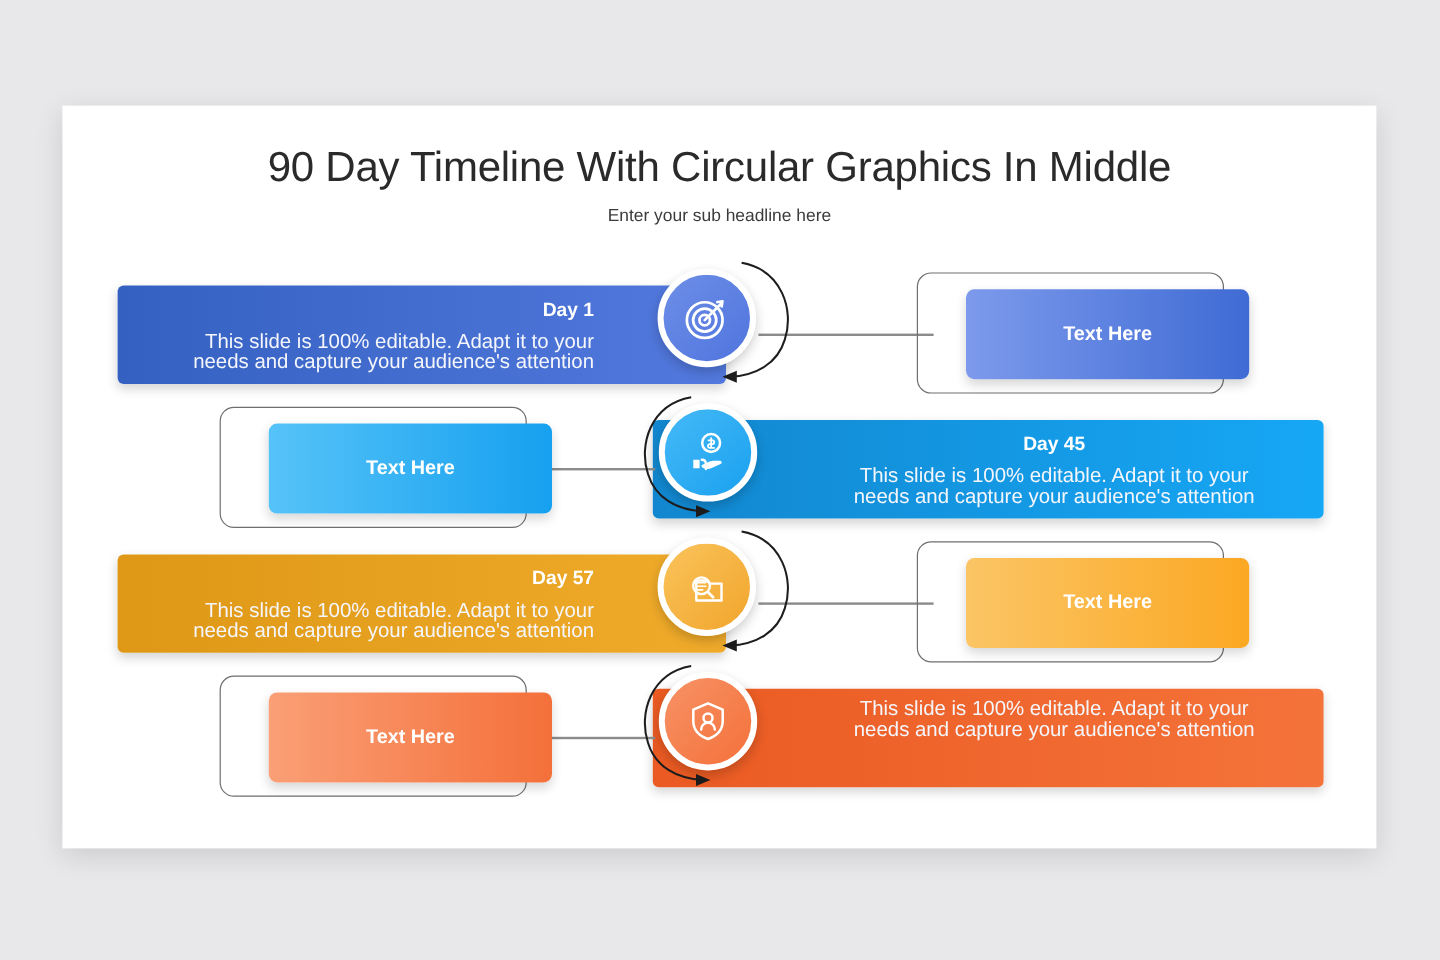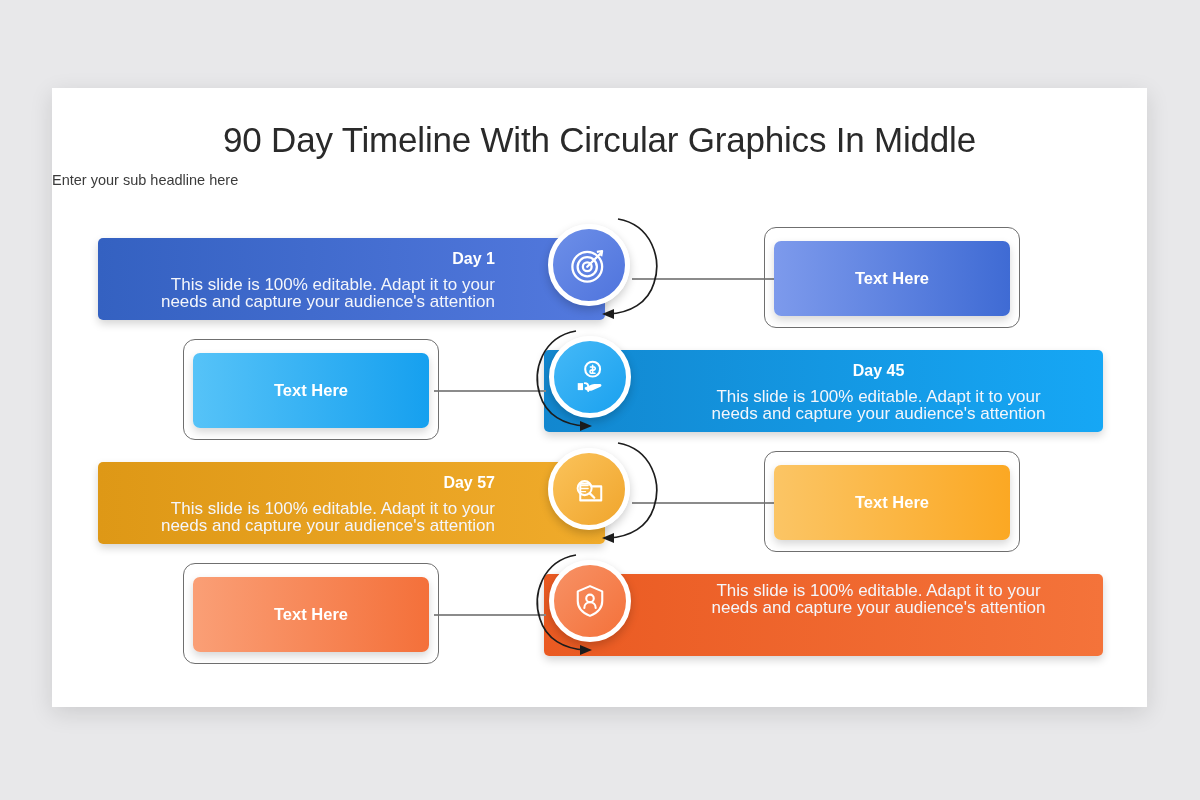--- a/index.html
+++ b/index.html
@@ -20,20 +20,21 @@
   }
 
   .title {
     position: absolute; left: 0; top: 32px; width: 100%;
     text-align: center;
     font-size: 35px; font-weight: 400; color: #2a2a2a;
     letter-spacing: -0.2px;
   }
   .subtitle {
     position: absolute; left: 0; top: 84px; width: 100%;
+    text-align: center;
     font-size: 14.5px; color: #3b3b3b; font-weight: 400;
   }
 
   
   .row { position: absolute; left: 0; width: 1095px; height: 112px; }
   .row.r1 { top: 133px; }
   .row.r2 { top: 245px; }
   .row.r3 { top: 357px; }
   .row.r4 { top: 469px; }
 
@@ -97,20 +98,21 @@
 
   .thbtn {
     position: absolute; top: 20px;
     width: 236px; height: 75px;
     border-radius: 7px;
     display: flex; align-items: center; justify-content: center;
     color: #ffffff; font-weight: bold; font-size: 16.5px;
     box-shadow: 0 4px 9px rgba(0,0,0,0.16);
     z-index: 3;
     box-sizing: border-box;
+    margin-left: 31px;
   }
   .thbtn.th-right { left: 722px; }
   .thbtn.th-left  { left: 141px; }
 
   
 </style>
 </head>
 <body style="background: rgb(232, 232, 234);">
 
 <div id="stage">

